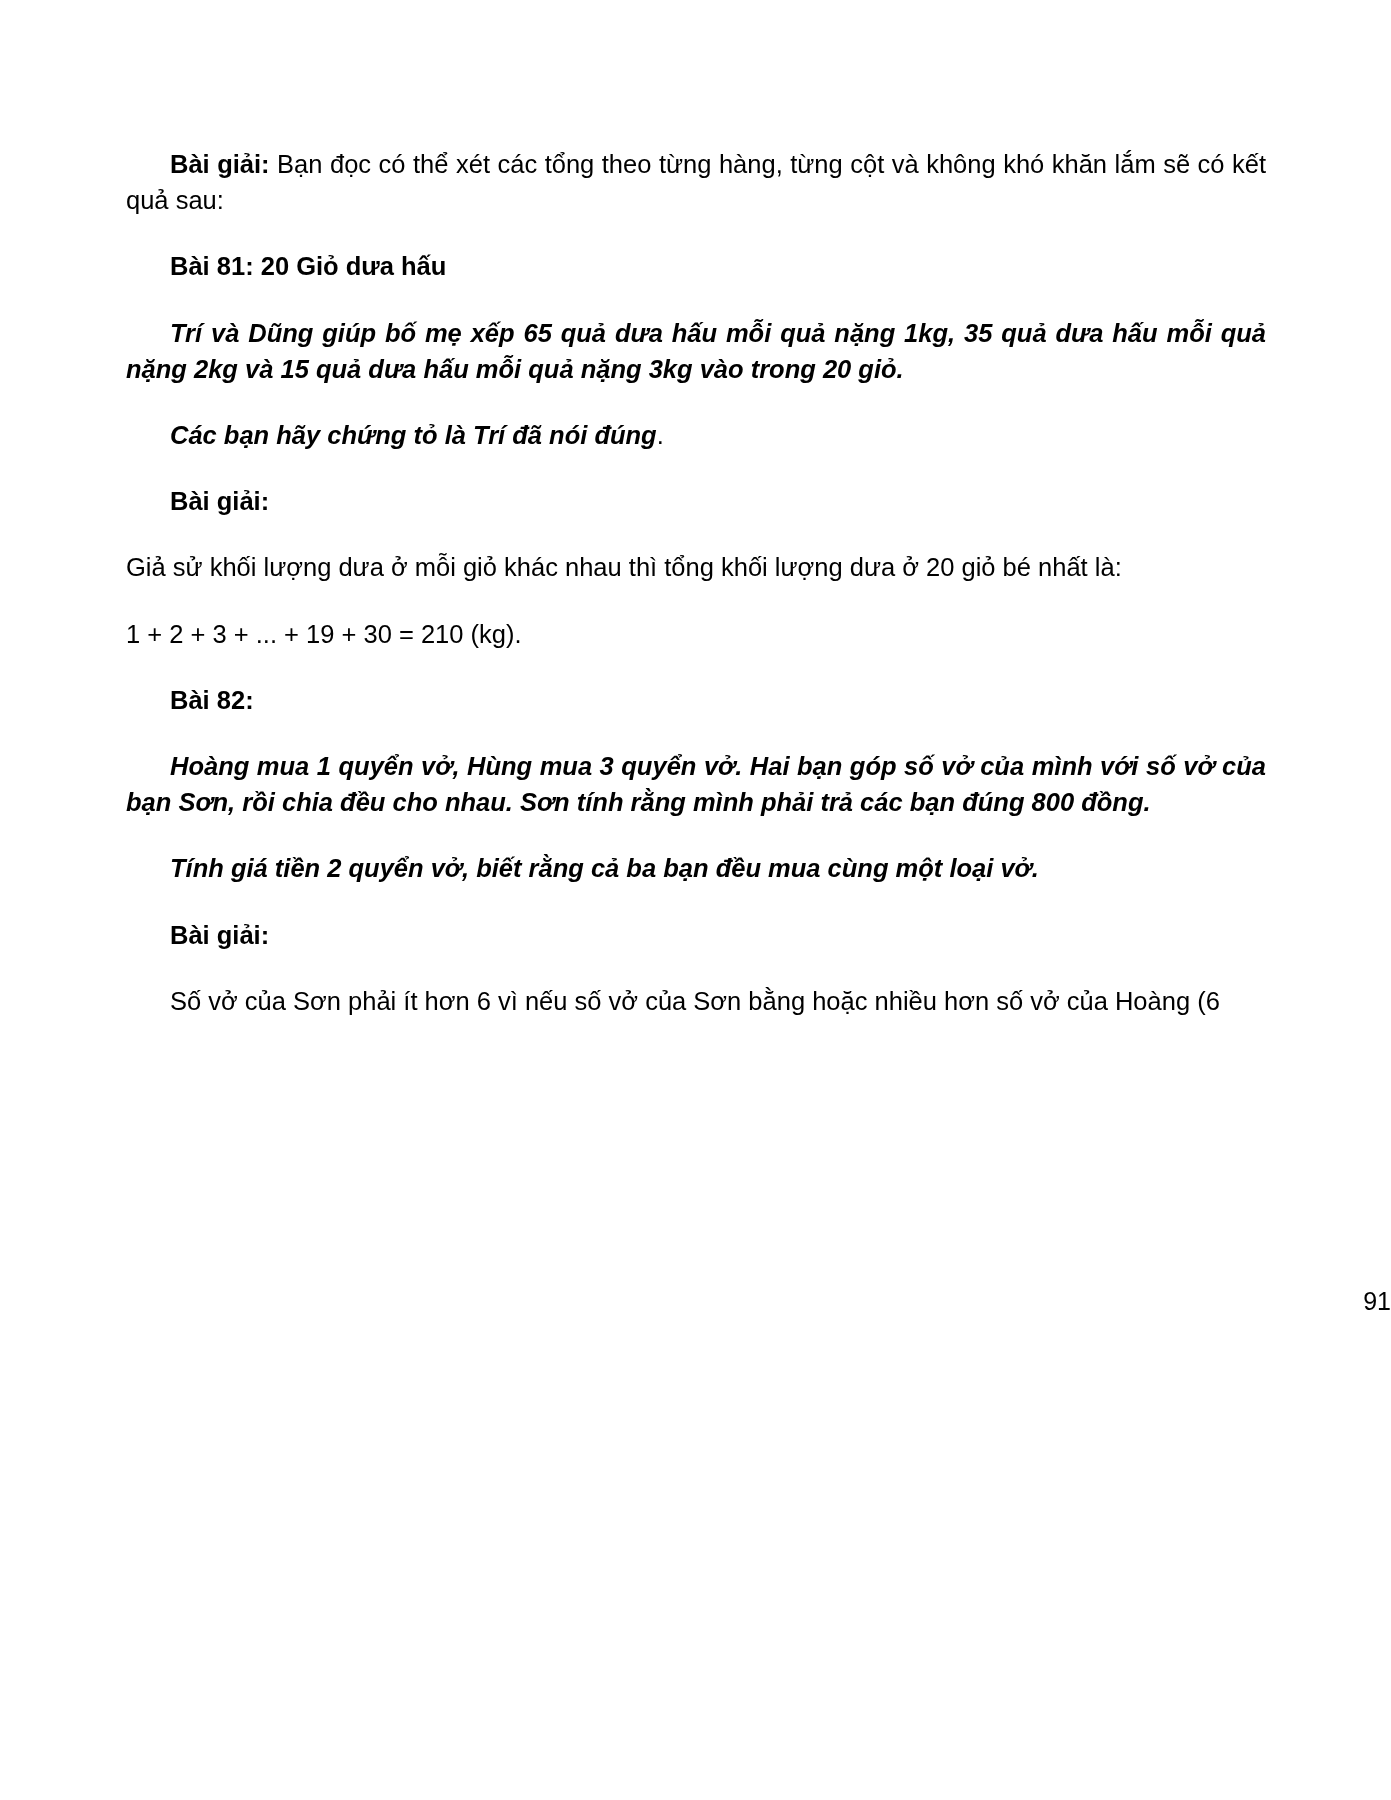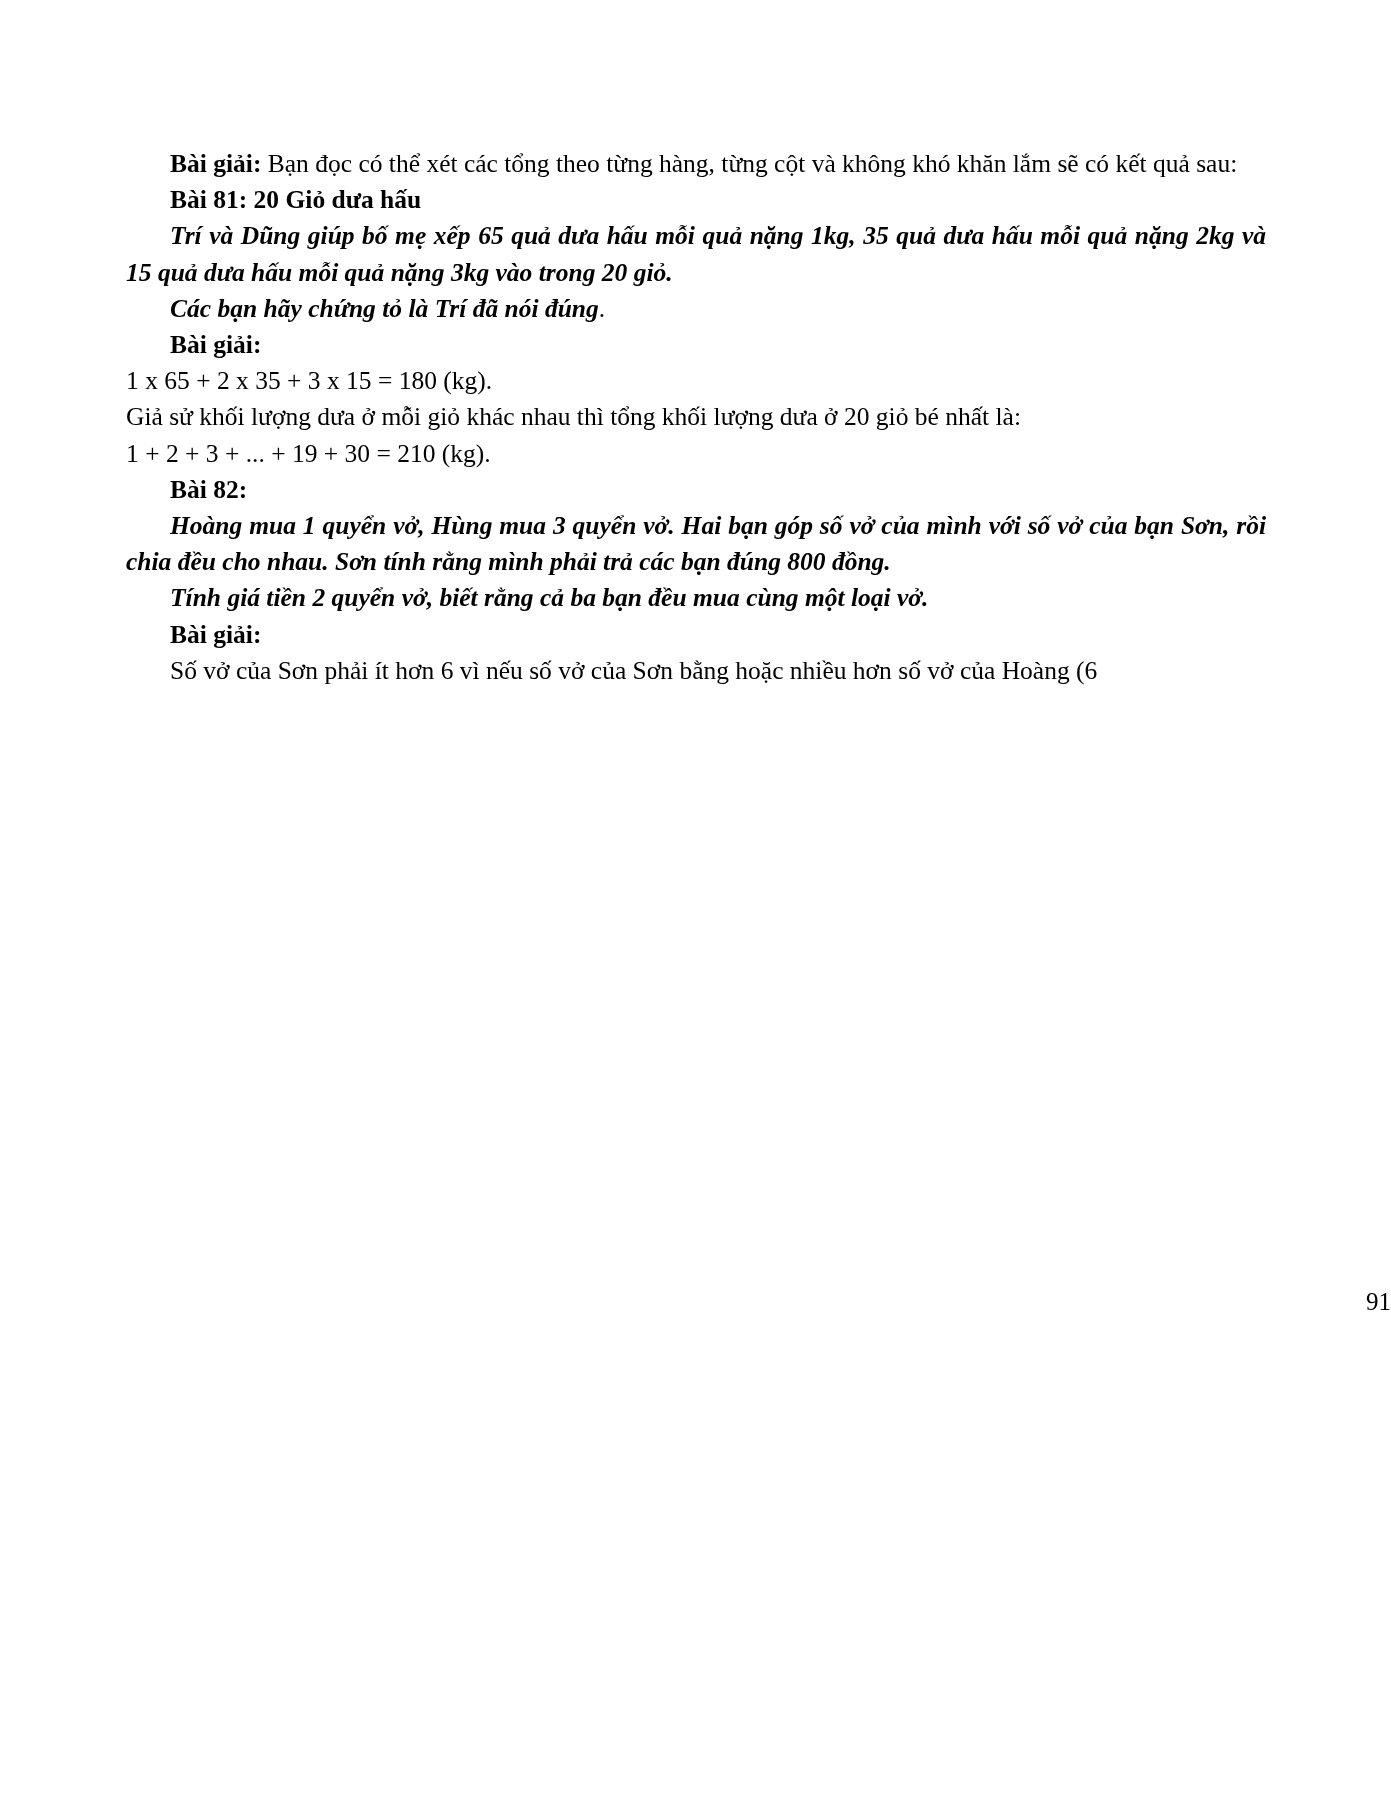--- a/index.html
+++ b/index.html
@@ -6,21 +6,21 @@
     margin: 0;
     padding: 0;
     background: #ffffff;
   }
   .page {
     position: relative;
     width: 1391px;
     height: 1360px;
     margin: 0 auto;
     background: #ffffff;
-    font-family: Liberation Serif, serif;
+    font-family: Liberation Sans, sans-serif;
     color: #000000;
     box-sizing: border-box;
   }
   .content {
     position: absolute;
     left: 126px;
     top: 0;
     width: 1140px;
   }
   .header {
@@ -34,20 +34,21 @@
   p {
     margin: 0;
     font-size: 25.5px;
     line-height: 1.42;
     text-align: justify;
   }
   .indent {
     text-indent: 44px;
   }
   .gap {
+    margin-top: 30px;
   }
   .b {
     font-weight: bold;
   }
   .bi {
     font-weight: bold;
     font-style: italic;
   }
   .footer {
     position: absolute;
@@ -72,21 +73,20 @@
     <p class="indent gap b">Bài 81: 20 Giỏ dưa hấu</p>
 
     <p class="indent gap bi">Trí và Dũng giúp bố mẹ xếp 65 quả dưa hấu mỗi quả nặng 1kg, 35 quả dưa hấu mỗi quả nặng 2kg và 15 quả dưa hấu mỗi quả nặng 3kg vào trong 20 giỏ.</p>
 
 
     <p class="indent gap"><span class="bi">Các bạn hãy chứng tỏ là Trí đã nói đúng</span><span>.</span></p>
 
     <p class="indent gap b">Bài giải:</p>
 
 
-    <p class="gap">1 x 65 + 2 x 35 + 3 x 15 = 180 (kg).</p>
 
     <p class="gap">Giả sử khối lượng dưa ở mỗi giỏ khác nhau thì tổng khối lượng dưa ở 20 giỏ bé nhất là:</p>
 
     <p class="gap">1 + 2 + 3 + ... + 19 + 30 = 210 (kg).</p>
 
 
     <p class="indent gap b">Bài 82:</p>
 
     <p class="indent gap bi">Hoàng mua 1 quyển vở, Hùng mua 3 quyển vở. Hai bạn góp số vở của mình với số vở của bạn Sơn, rồi chia đều cho nhau. Sơn tính rằng mình phải trả các bạn đúng 800 đồng.</p>
 

